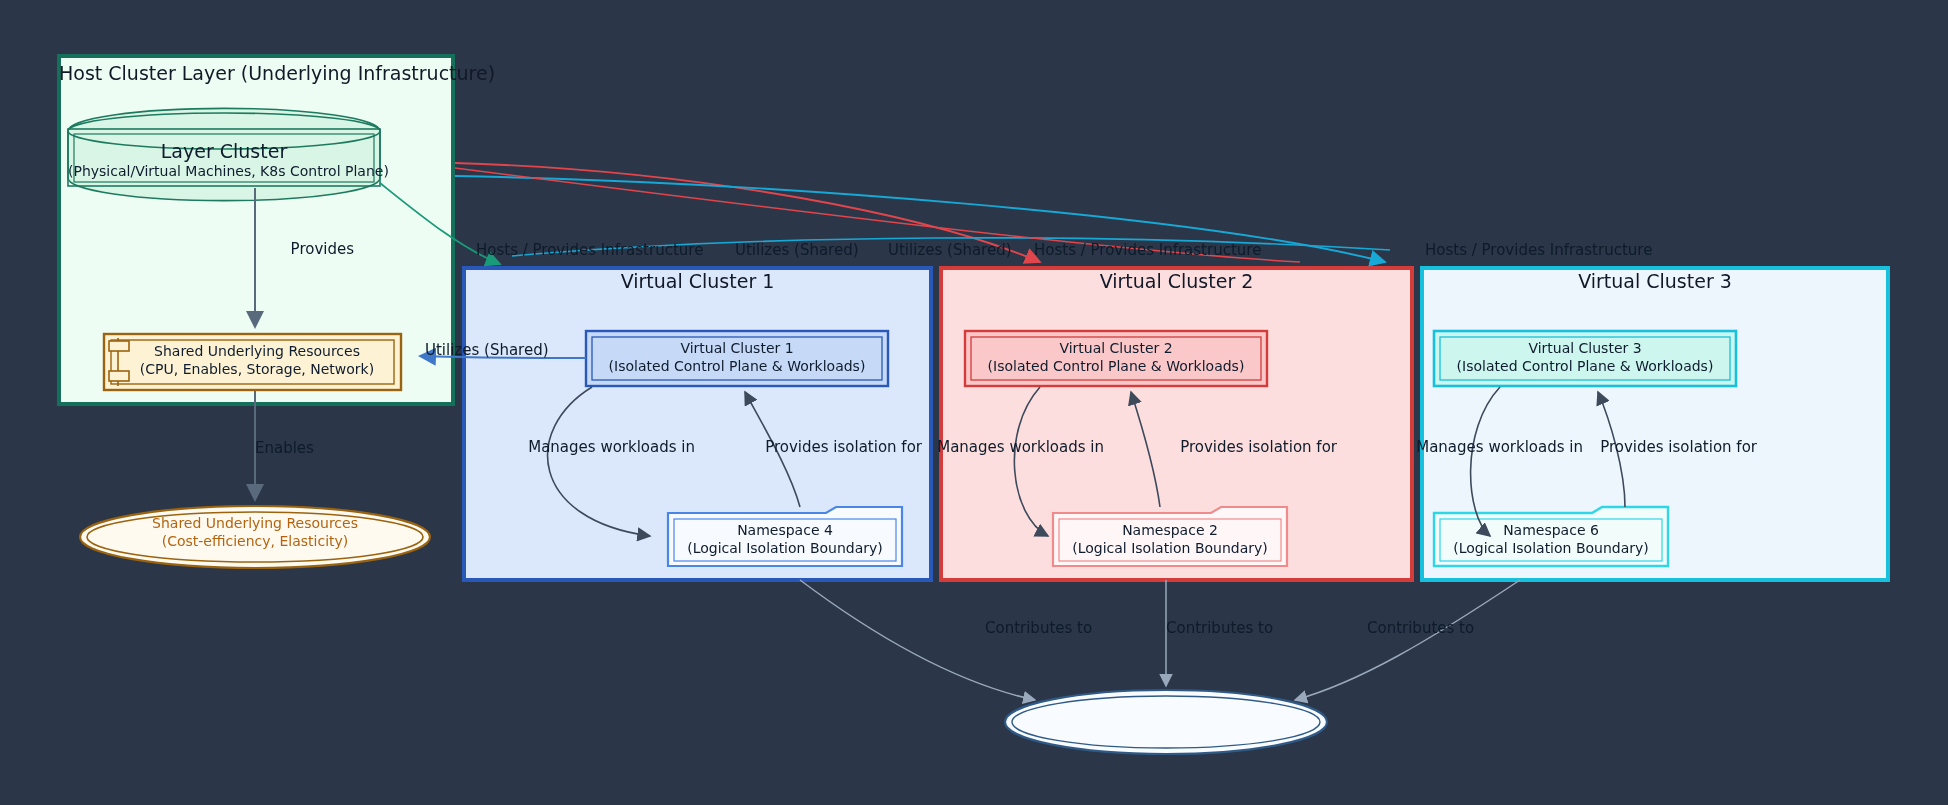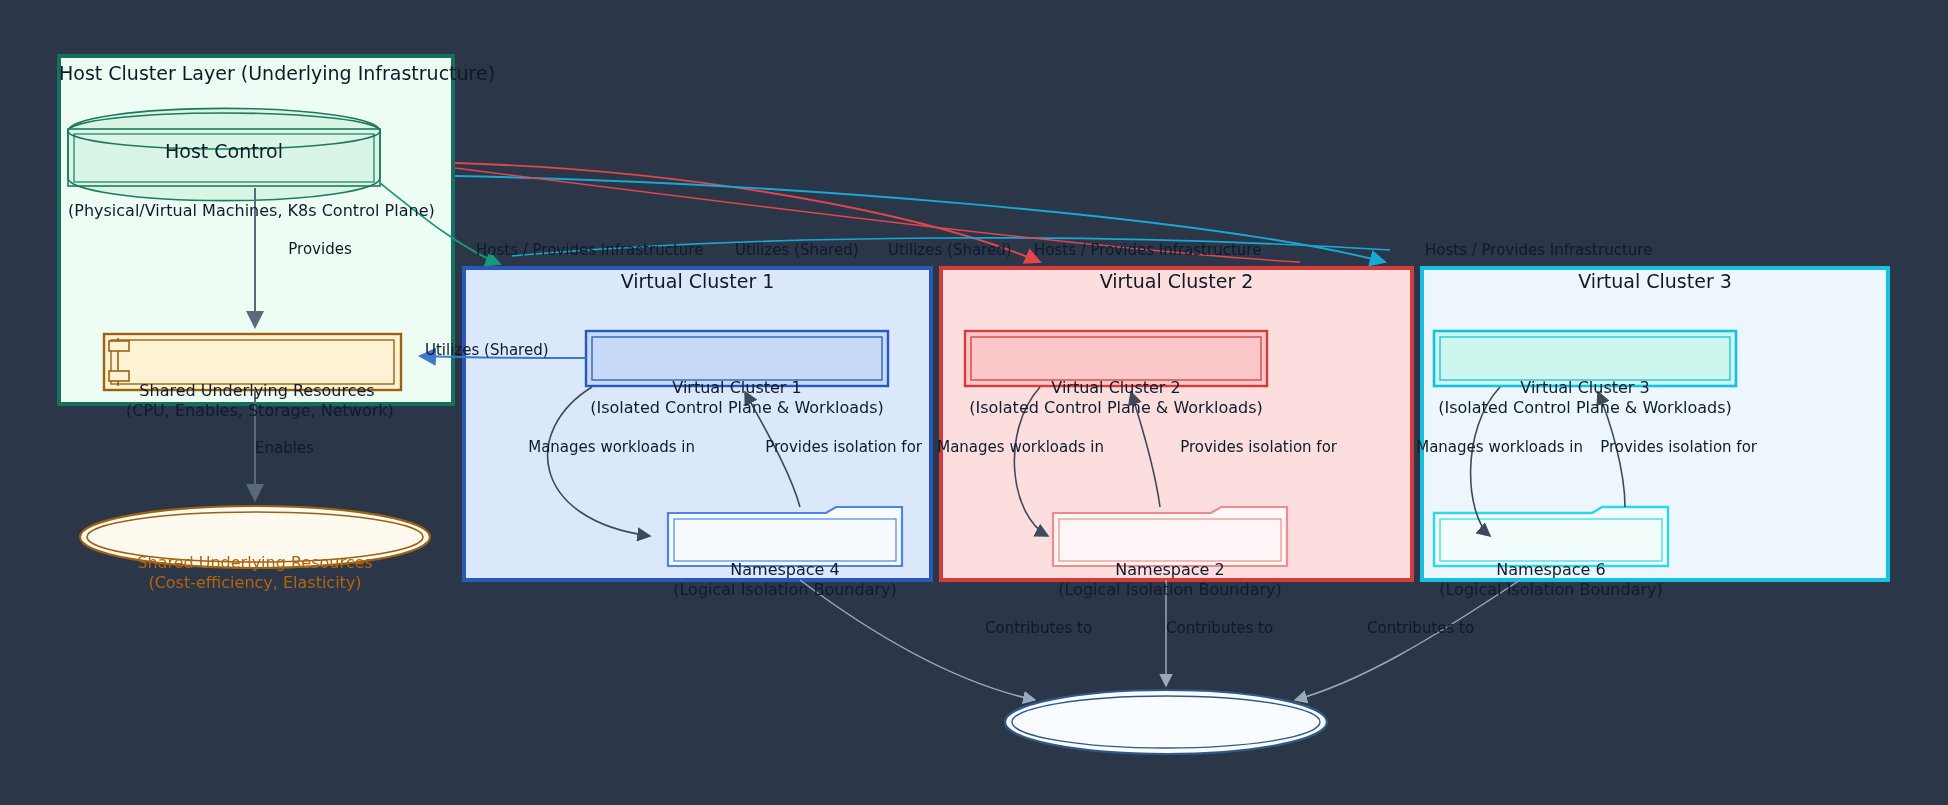--- a/index.html
+++ b/index.html
@@ -45,21 +45,21 @@
     position: absolute;
     font-size: 19px;
     color: #111827;
     white-space: nowrap;
     text-align: center;
   }
   .t-dark  { color: #0f1c2e; }
   .t-orange{ color: #b4640f; }
   .t-blue  { color: #21538f; }
   .fs19 { font-size: 19px; }
-  .fs18 { font-size: 16px; margin-top: 38px; }
+  .fs18 { font-size: 14px; }
 </style>
 </head>
 <body style="background: rgb(43, 54, 72);">
 
 <div id="canvas">
 
   <svg class="layer" viewBox="0 0 1948 805">
     <defs>
       <marker id="ar-gray" markerWidth="9" markerHeight="9" refX="8" refY="4.5" orient="auto">
         <path d="M0,0 L9,4.5 L0,9 z" fill="#5a6a7d"></path>
@@ -168,21 +168,21 @@
     <path d="M1625,507 C1625,470 1610,420 1598,392" fill="none" stroke="#3d4a5c" stroke-width="1.6" marker-end="url(#ar-dark)"></path>
 
     <path d="M800,580 C880,640 960,684 1035,700" fill="none" stroke="#9aa8bb" stroke-width="1.5" marker-end="url(#ar-light)"></path>
     <path d="M1166,580 L1166,686" fill="none" stroke="#9aa8bb" stroke-width="1.5" marker-end="url(#ar-light)"></path>
     <path d="M1520,580 C1430,640 1360,682 1295,700" fill="none" stroke="#9aa8bb" stroke-width="1.5" marker-end="url(#ar-light)"></path>
   </svg>
 
   <div class="subgraph-title" style="left:59px; top:62px; width:394px;">Host Cluster Layer (Underlying Infrastructure)</div>
 
   <div class="node-label t-dark fs19" style="left:68px; top:139px; width:312px;">
-    <div>Host Control</div>
+    <div>Layer Cluster</div>
     <div class="fs18">(Physical/Virtual Machines, K8s Control Plane)</div>
   </div>
 
   <div class="node-label t-dark fs18" style="left:126px; top:343px; width:262px;">
     <div>Shared Underlying Resources</div>
     <div>(CPU, Enables, Storage, Network)</div>
   </div>
 
   <div class="node-label t-orange fs18" style="left:95px; top:515px; width:320px;">
     <div>Shared Underlying Resources</div>
@@ -219,21 +219,21 @@
     <div>Virtual Cluster 3</div>
     <div>(Isolated Control Plane &amp; Workloads)</div>
   </div>
   <div class="node-label t-dark fs18" style="left:1434px; top:522px; width:234px;">
     <div>Namespace 6</div>
     <div>(Logical Isolation Boundary)</div>
   </div>
   <div class="edge-label" style="left:1415px; top:438px; width:168px;">Manages workloads in</div>
   <div class="edge-label" style="left:1585px; top:438px; width:172px;">Provides isolation for</div>
 
-  <div class="edge-label" style="left:270px; top:240px; width:100px; text-align:center;">Provides</div>
+  <div class="edge-label" style="left:254px; top:240px; width:100px; text-align:right;">Provides</div>
   <div class="edge-label" style="left:255px; top:439px; width:100px; text-align:left;">Enables</div>
   <div class="edge-label" style="left:425px; top:341px; width:130px; text-align:left;">Utilizes (Shared)</div>
 
   <div id="top-edge-labels">
       <div class="edge-label" style="left: 476px; top: 241px; text-align: left;">Hosts / Provides Infrastructure</div>
       <div class="edge-label" style="left: 735px; top: 241px; text-align: left;">Utilizes (Shared)</div>
       <div class="edge-label" style="left: 888px; top: 241px; text-align: left;">Utilizes (Shared)</div>
       <div class="edge-label" style="left: 1034px; top: 241px; text-align: left;">Hosts / Provides Infrastructure</div>
       <div class="edge-label" style="left: 1425px; top: 241px; text-align: left;">Hosts / Provides Infrastructure</div>
     </div>

